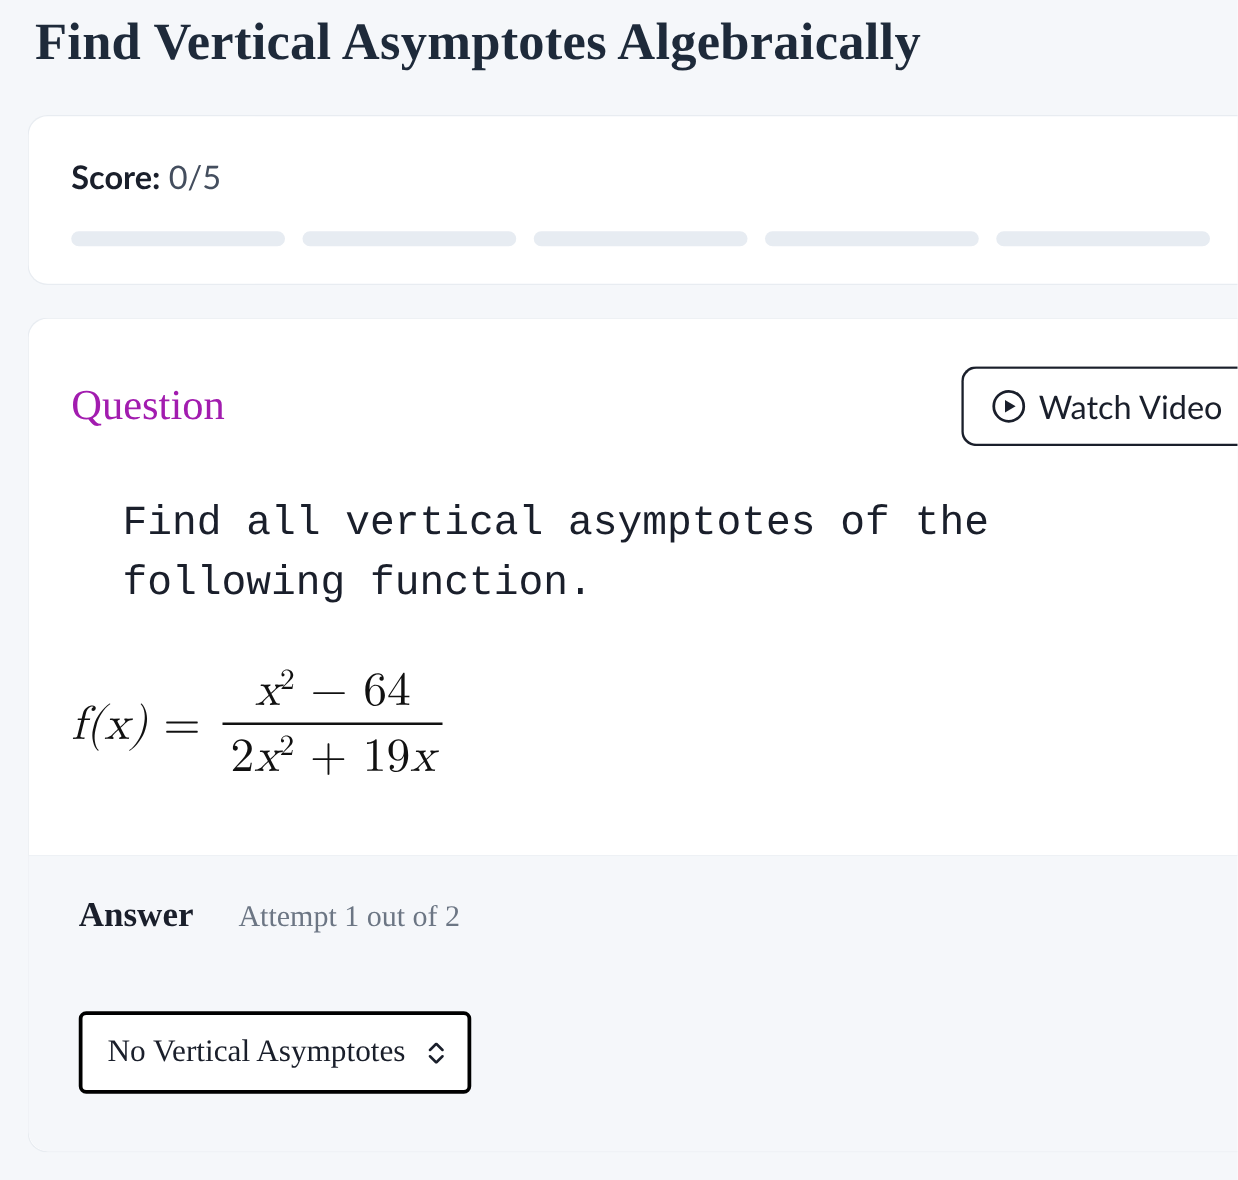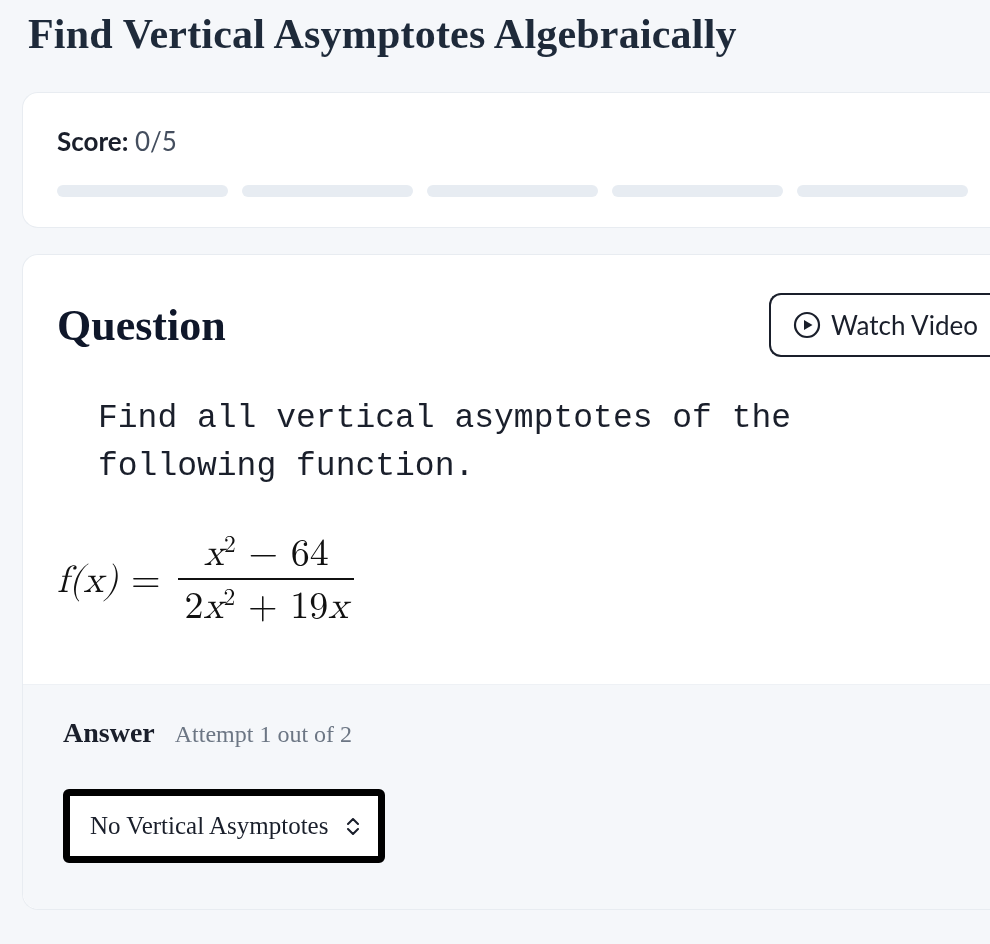--- a/index.html
+++ b/index.html
@@ -69,23 +69,23 @@
     border-bottom-right-radius: 0;
   }
   .q-header {
     display: flex;
     justify-content: space-between;
     align-items: center;
     margin-bottom: 38px;
   }
   .q-heading {
     font-family: Georgia, "Times New Roman", serif;
-    font-weight: 700;
-    font-size: 44px;
-    color: #0f172a;
+    font-weight: 400;
+    font-size: 34px;
+    color: #a21caf;
   }
   .watch-btn {
     display: flex;
     align-items: center;
     gap: 10px;
     border: 2px solid #1a1f2b;
     border-right: none;
     border-radius: 12px 0 0 12px;
     padding: 14px 24px 14px 22px;
     font-size: 26px;
@@ -131,40 +131,40 @@
   .answer-block {
     background: #f5f7fa;
     margin: 0 -34px -40px -34px;
     padding: 32px 40px 46px 40px;
     border-top: 1px solid #eef1f5;
     border-bottom-left-radius: 16px;
   }
   .ans-row {
     display: flex;
     align-items: baseline;
-    gap: 20px;
-    margin-bottom: 40px;
+    gap: 36px;
+    margin-bottom: 60px;
   }
   .ans-label {
     font-family: Georgia, "Times New Roman", serif;
     font-weight: 700;
     font-size: 28px;
     color: #1a1f2b;
   }
   .attempt {
     font-family: Georgia, "Times New Roman", serif;
     font-size: 24px;
     color: #6c7684;
   }
   .select-box {
     display: inline-flex;
     align-items: center;
     gap: 18px;
     background: #ffffff;
-    border: 7px solid #000000;
+    border: 3px solid #000000;
     border-radius: 6px;
     padding: 16px 18px 16px 20px;
     font-family: Georgia, "Times New Roman", serif;
     font-size: 25px;
     color: #1a1f2b;
     cursor: pointer;
   }
   .chev {
     display: inline-flex;
     flex-direction: column;

